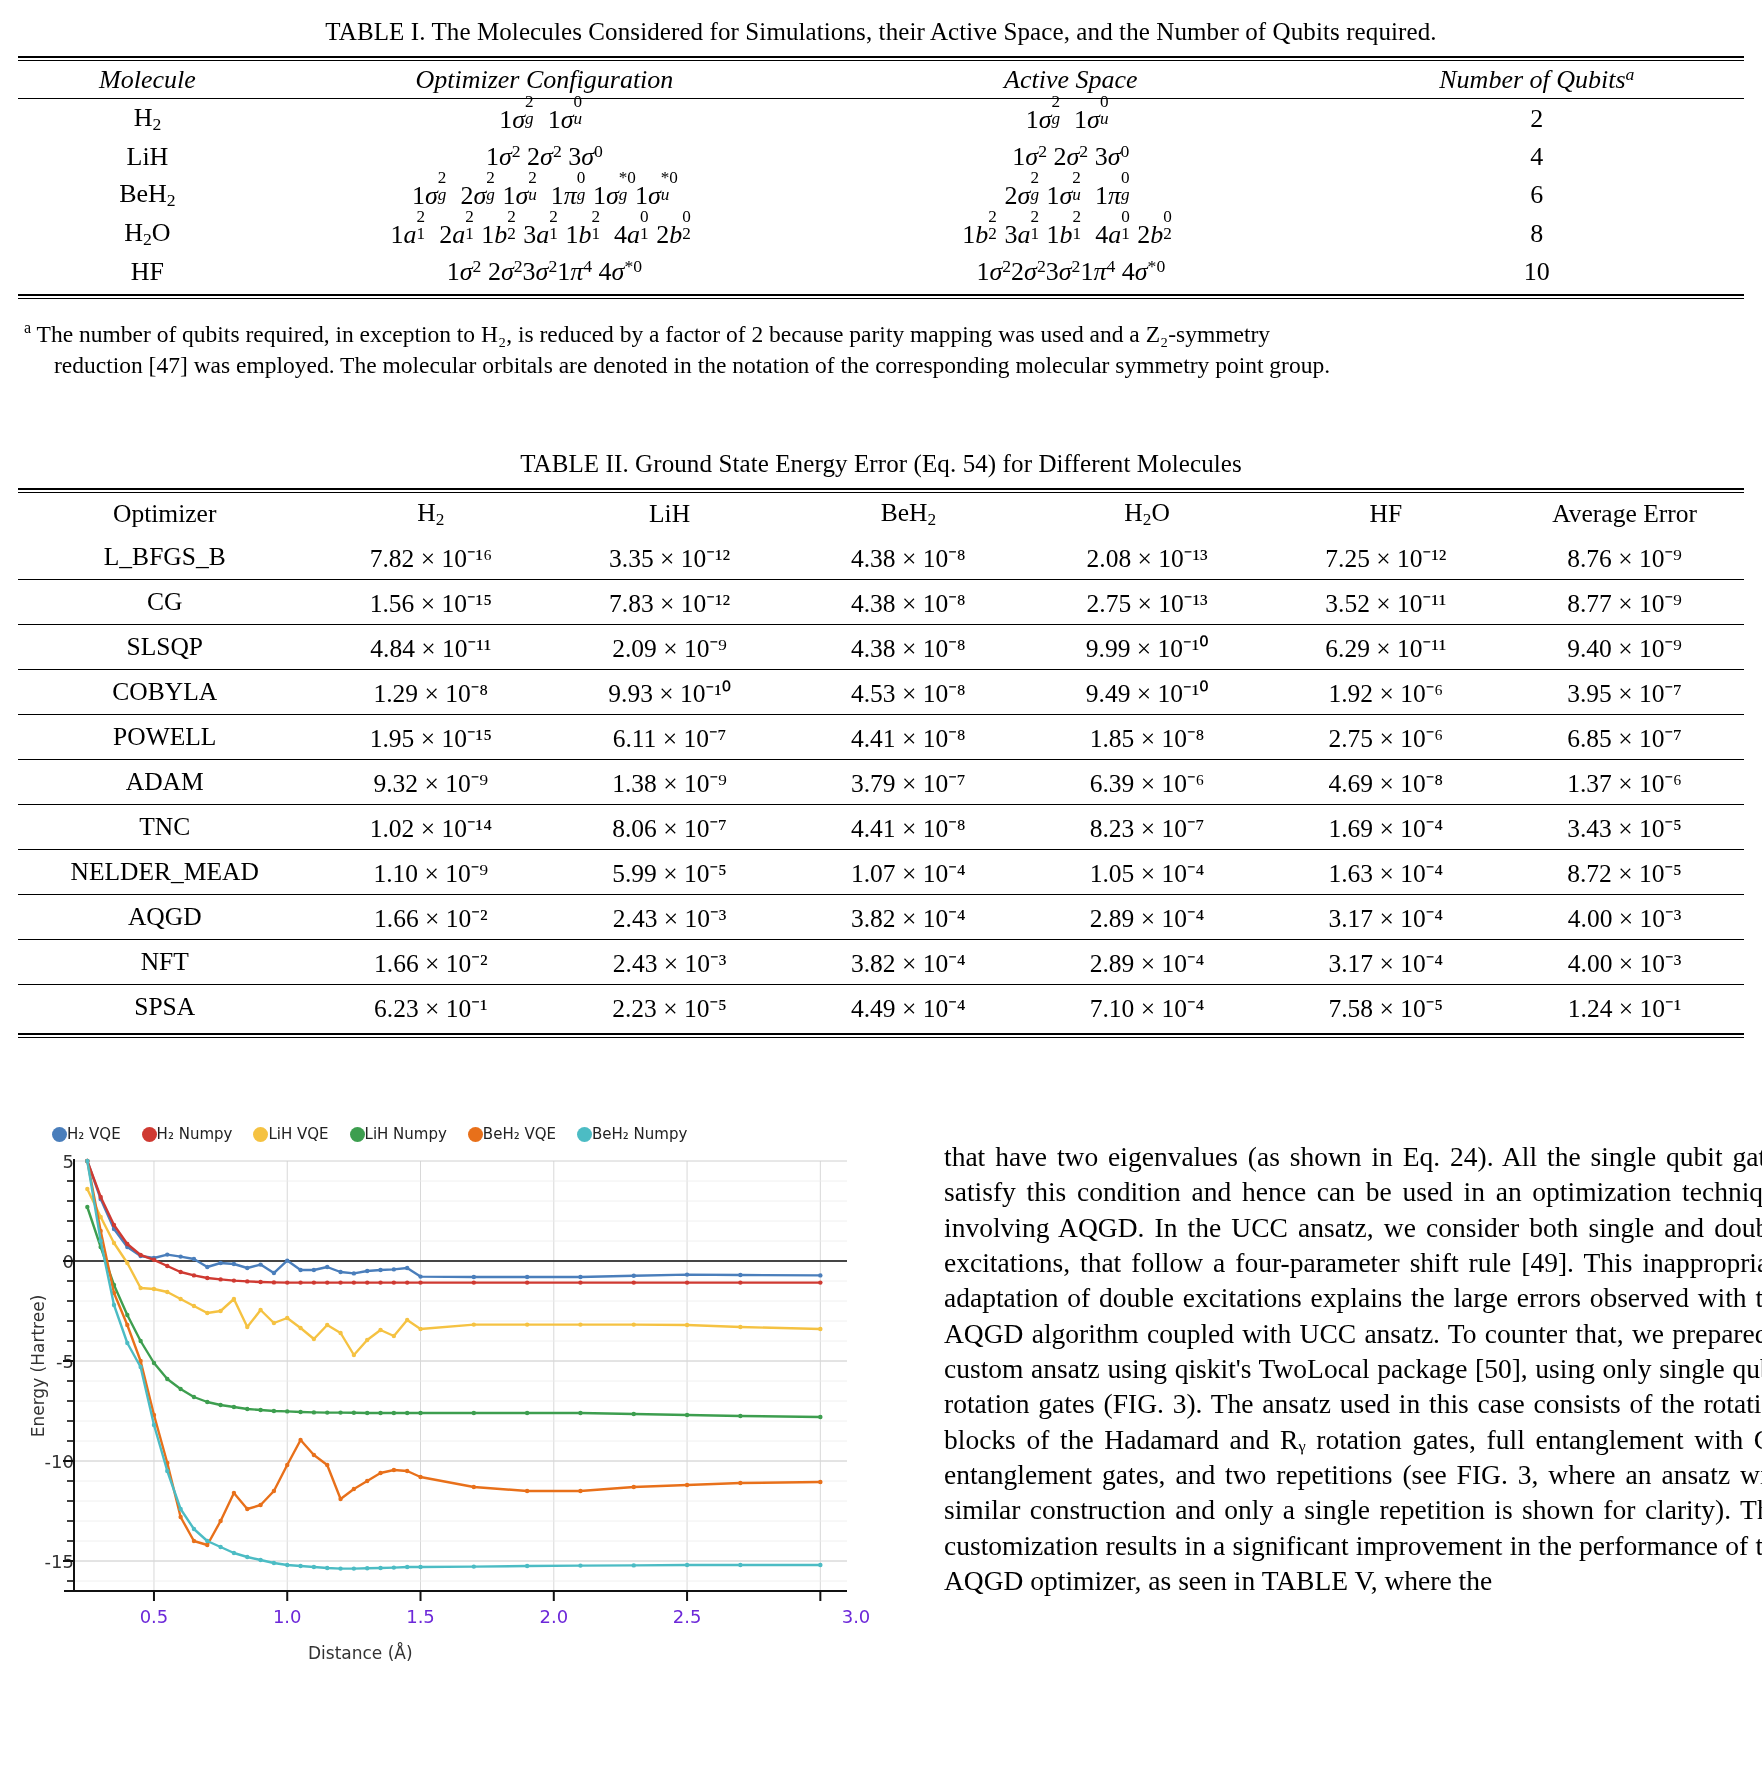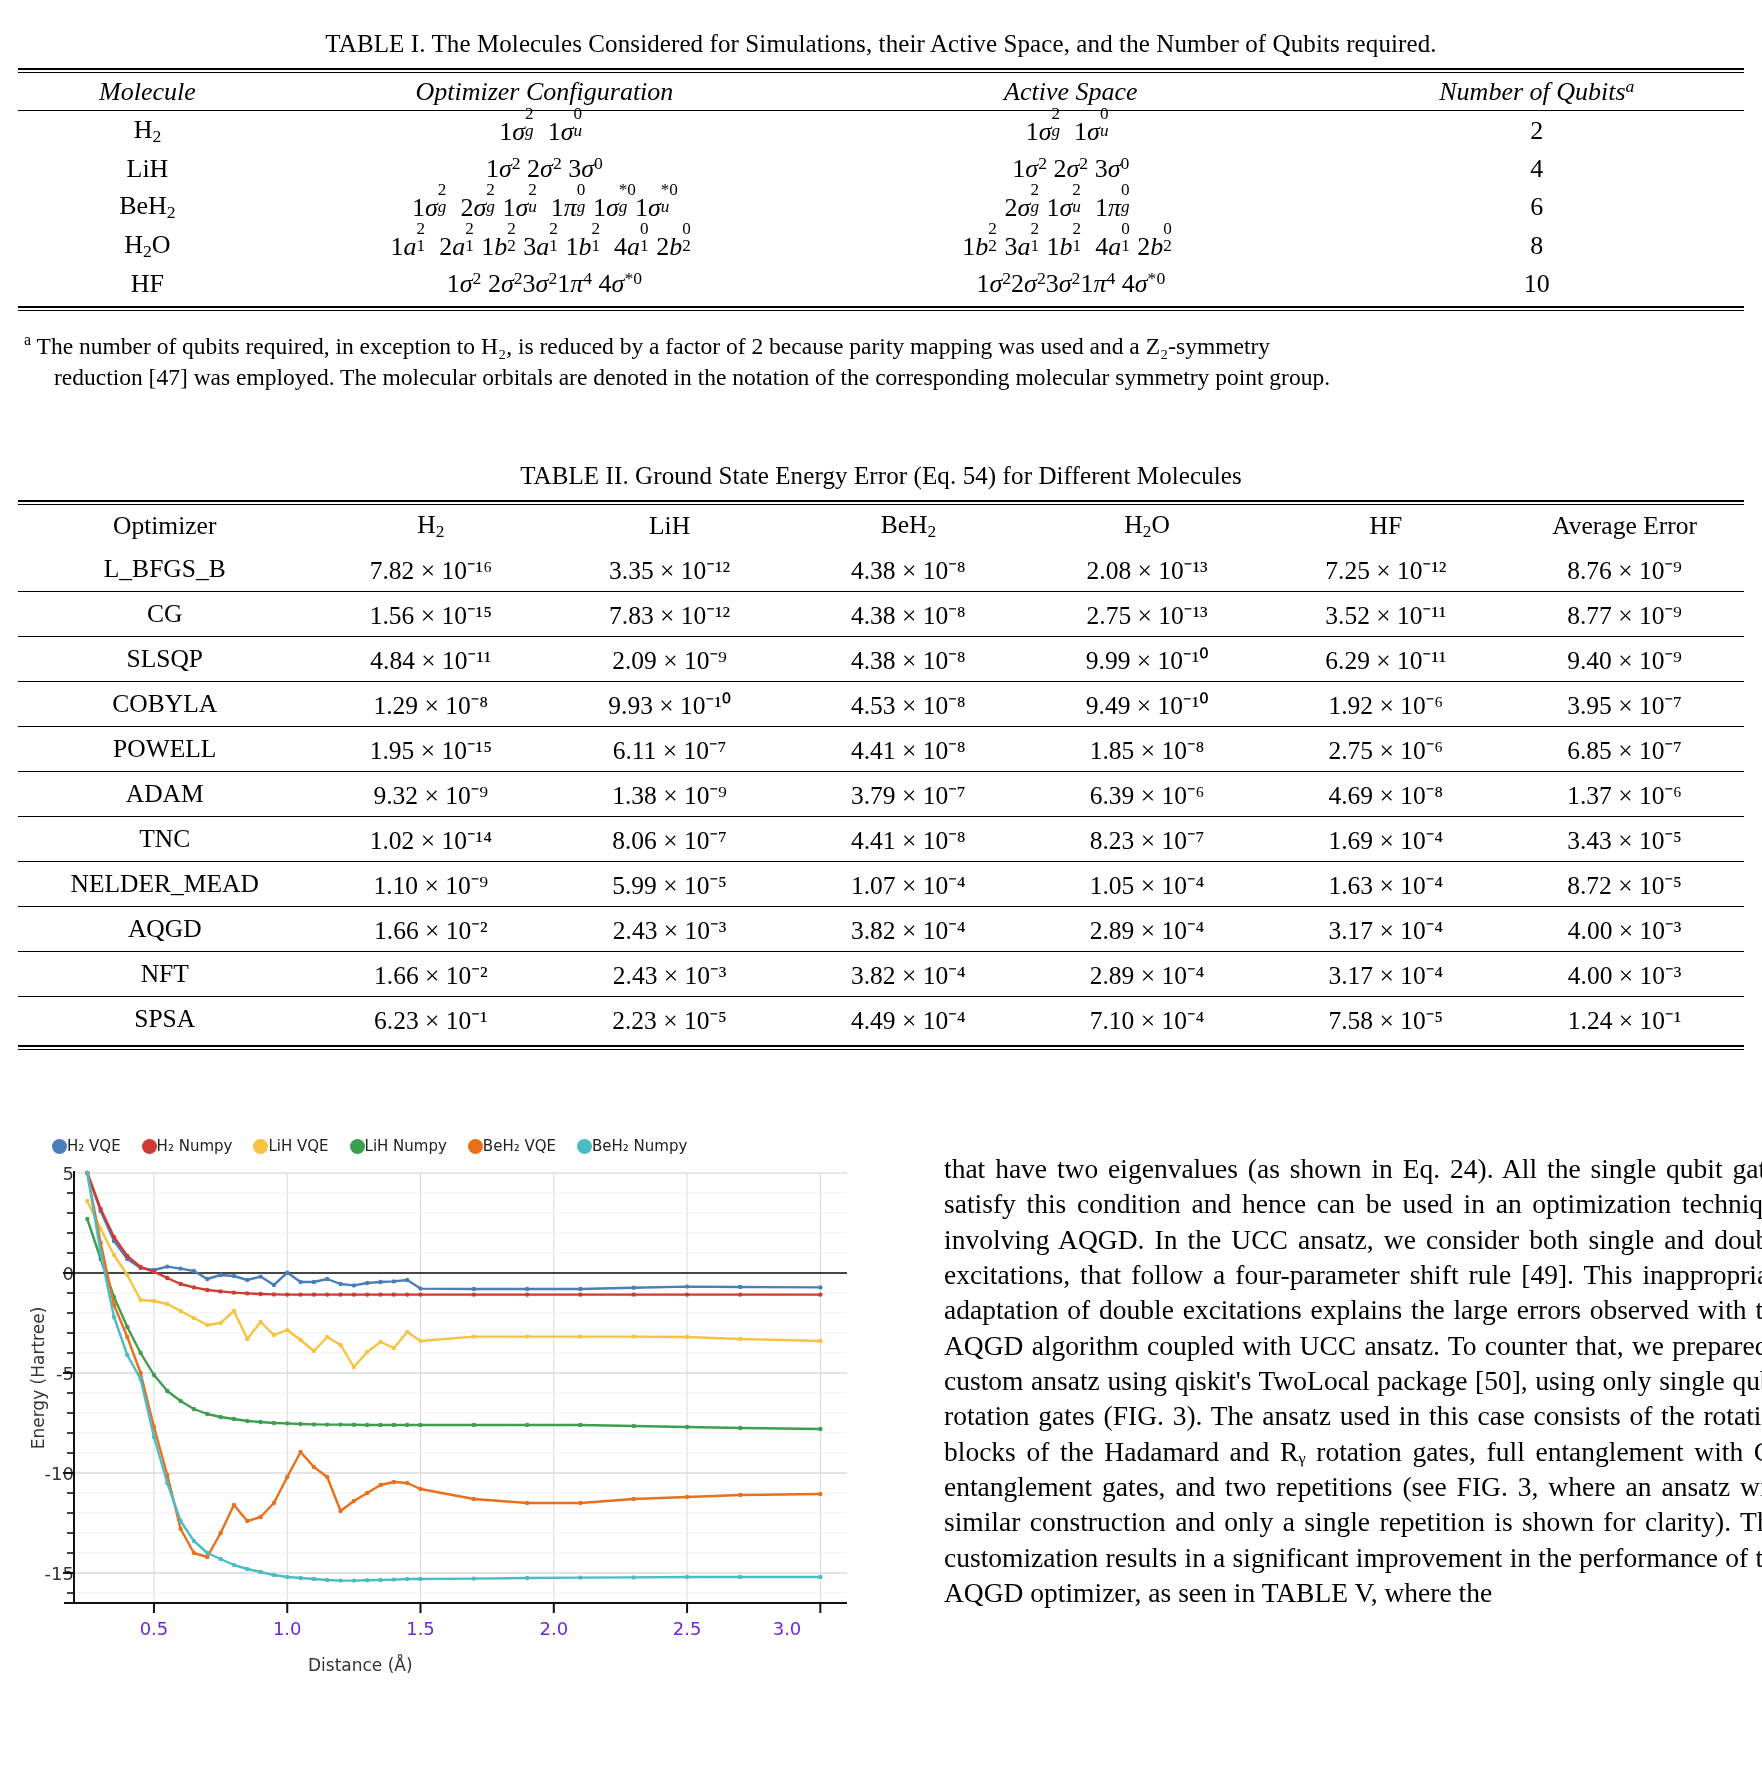--- a/index.html
+++ b/index.html
@@ -20,21 +20,21 @@
     font-size:25px;
     font-family:"Liberation Serif", serif;
     padding:6px 0 10px 0;
     letter-spacing:0.1px;
   }
   table.sci { width:100%; border-collapse:collapse; font-size:25px; }
   table.sci td, table.sci th { text-align:center; font-weight:normal; padding:2px 4px; }
   .hr-d { width:100%; height:5px; border-top:2.4px solid #000; border-bottom:1.2px solid #000; }
 
   
-  #table1 { margin-top:24px; }
+  #table1 { margin-top:12px; }
   #table1 table.sci td { padding:3px 4px; font-size:26px; }
   #table1 thead td { padding:9px 4px 12px 4px; font-size:26px;font-style:italic; }
   .t1-c1 { width:15%; }
   .t1-c2 { width:31%; }
   .t1-c3 { width:30%; }
   .t1-c4 { width:24%; }
 
   .footnote {
     font-size:23.5px;
     line-height:1.33;
@@ -355,21 +355,21 @@
               <div class="ytick" style="top: 210px;">-5</div>
               <div class="ytick" style="top: 310px;">-10</div>
               <div class="ytick" style="top: 410px;">-15</div>
             </div>
           <div id="xticks">
               <div class="xtick" style="left: 141.966px;">0.5</div>
               <div class="xtick" style="left: 275.241px;">1.0</div>
               <div class="xtick" style="left: 408.517px;">1.5</div>
               <div class="xtick" style="left: 541.793px;">2.0</div>
               <div class="xtick" style="left: 675.069px;">2.5</div>
-              <div class="xtick" style="left: 775px;">3.0</div>
+              <div class="xtick" style="left: 844px;">3.0</div>
             </div>
           <svg class="plot" id="chart-svg" width="860" height="460" viewBox="0 0 860 460">
               <g>
                 <line x1="141.9655172413793" y1="10" x2="141.9655172413793" y2="440" stroke="#d8d8d8" stroke-width="1"></line>
                 <line x1="275.2413793103448" y1="10" x2="275.2413793103448" y2="440" stroke="#d8d8d8" stroke-width="1"></line>
                 <line x1="408.51724137931035" y1="10" x2="408.51724137931035" y2="440" stroke="#d8d8d8" stroke-width="1"></line>
                 <line x1="541.7931034482758" y1="10" x2="541.7931034482758" y2="440" stroke="#d8d8d8" stroke-width="1"></line>
                 <line x1="675.0689655172413" y1="10" x2="675.0689655172413" y2="440" stroke="#d8d8d8" stroke-width="1"></line>
                 <line x1="808.3448275862069" y1="10" x2="808.3448275862069" y2="440" stroke="#d8d8d8" stroke-width="1"></line>
                 <line x1="62" y1="30" x2="835" y2="30" stroke="#ececec" stroke-width="0.8"></line>

